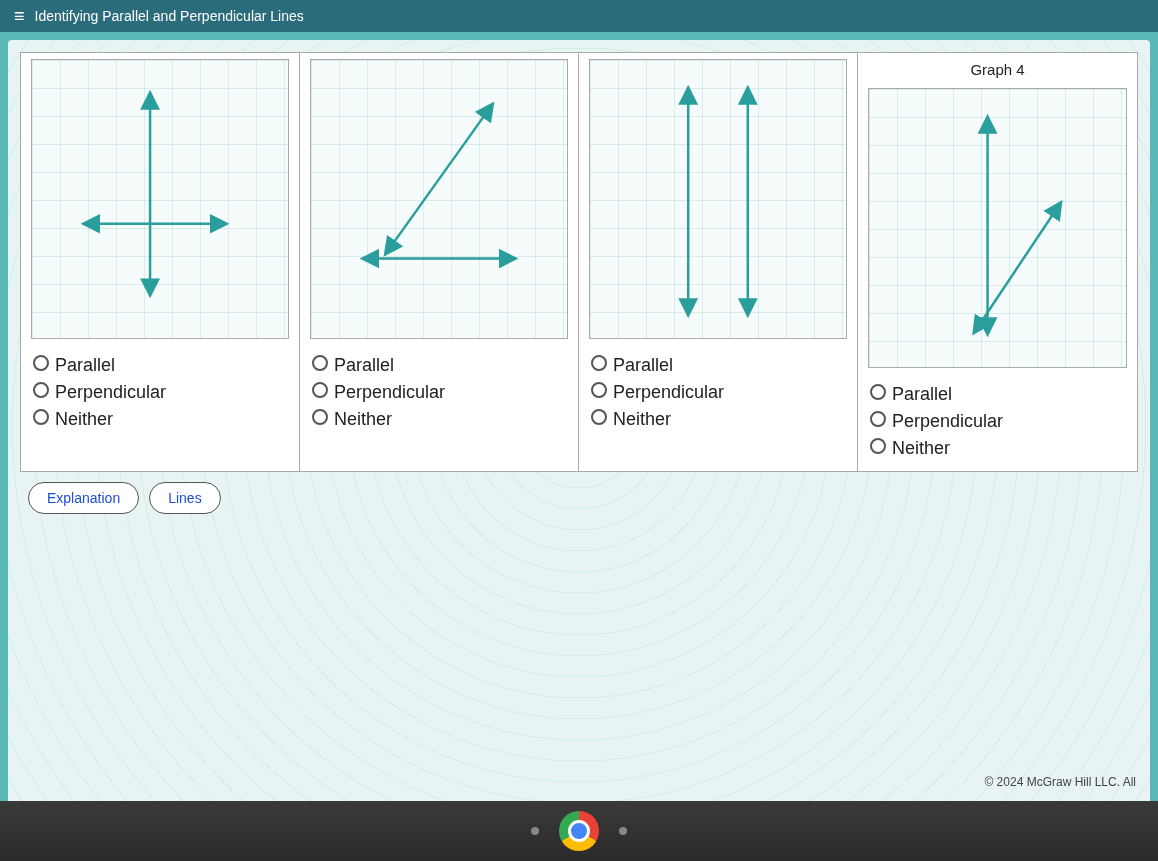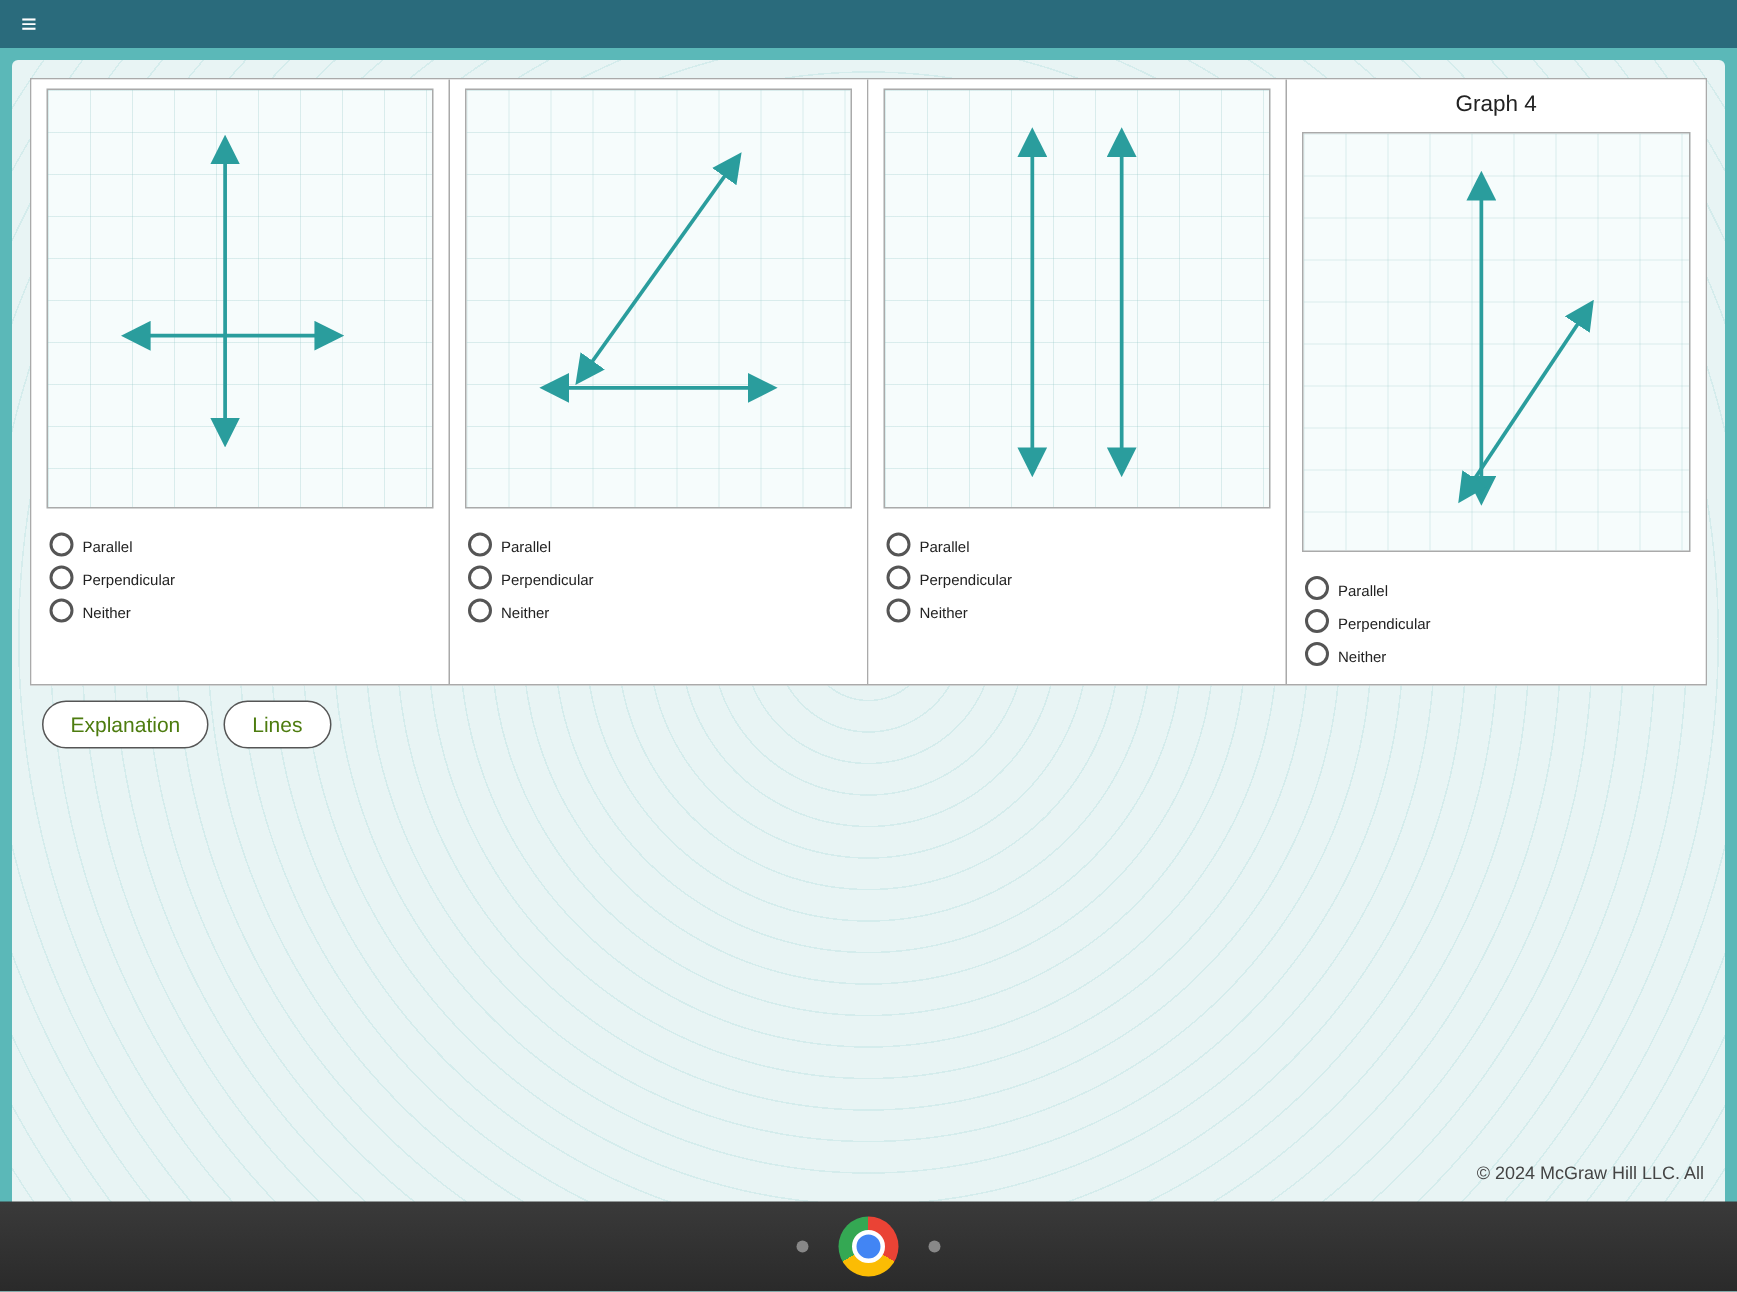--- a/index.html
+++ b/index.html
@@ -91,23 +91,23 @@
 
     .options-area {
       padding: 10px 12px 12px 12px;
       display: flex;
       flex-direction: column;
       gap: 6px;
     }
 
     .radio-option {
       display: flex;
-      align-items: flex-end;
+      align-items: flex-start;
       gap: 6px;
-      font-size: 10px;
+      font-size: 18px;
       color: #222;
       cursor: pointer;
     }
 
     .radio-circle {
       width: 16px;
       height: 16px;
       border-radius: 50%;
       border: 2px solid #555;
       background: white;
@@ -132,21 +132,21 @@
       z-index: 2;
     }
 
     .btn {
       padding: 7px 18px;
       border-radius: 20px;
       border: 1.5px solid #555;
       background: white;
       font-size: 14px;
       cursor: pointer;
-      color: #4d7c0f;
+      color: #1d4ed8;
     }
 
     .copyright {
       position: absolute;
       bottom: 22px;
       right: 14px;
       font-size: 12px;
       color: #444;
       z-index: 10;
     }
@@ -188,20 +188,21 @@
       height: 8px;
       background: #888;
       border-radius: 50%;
     }
   </style>
 </head>
 <body>
 
 <div class="top-bar">
   <span class="hamburger">≡</span>
+  <span>Identifying Parallel and Perpendicular Lines</span>
 </div>
 
 <div class="main-content">
 
   <div class="graphs-container">
 
     <div class="graph-section">
       <div class="graph-box">
         <svg class="arrow-svg" viewBox="0 0 200 280">
 

